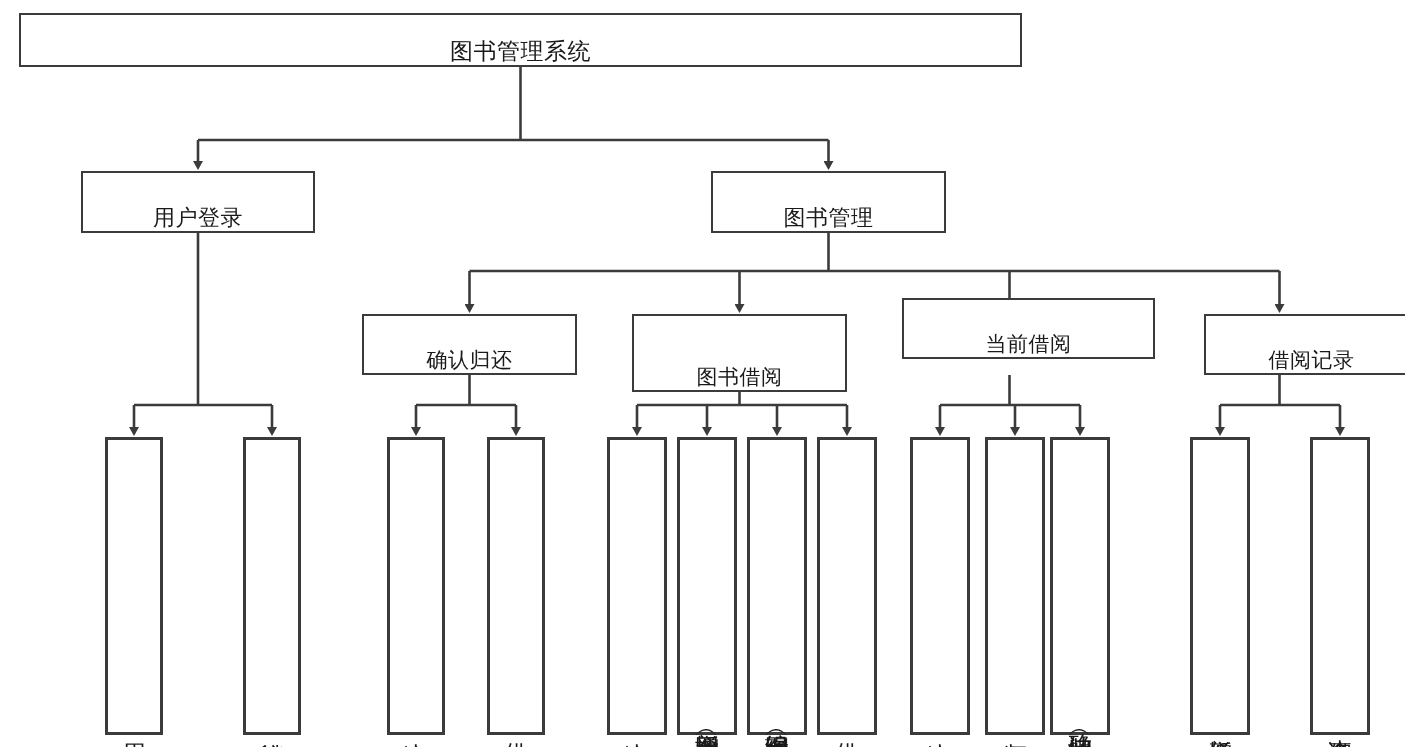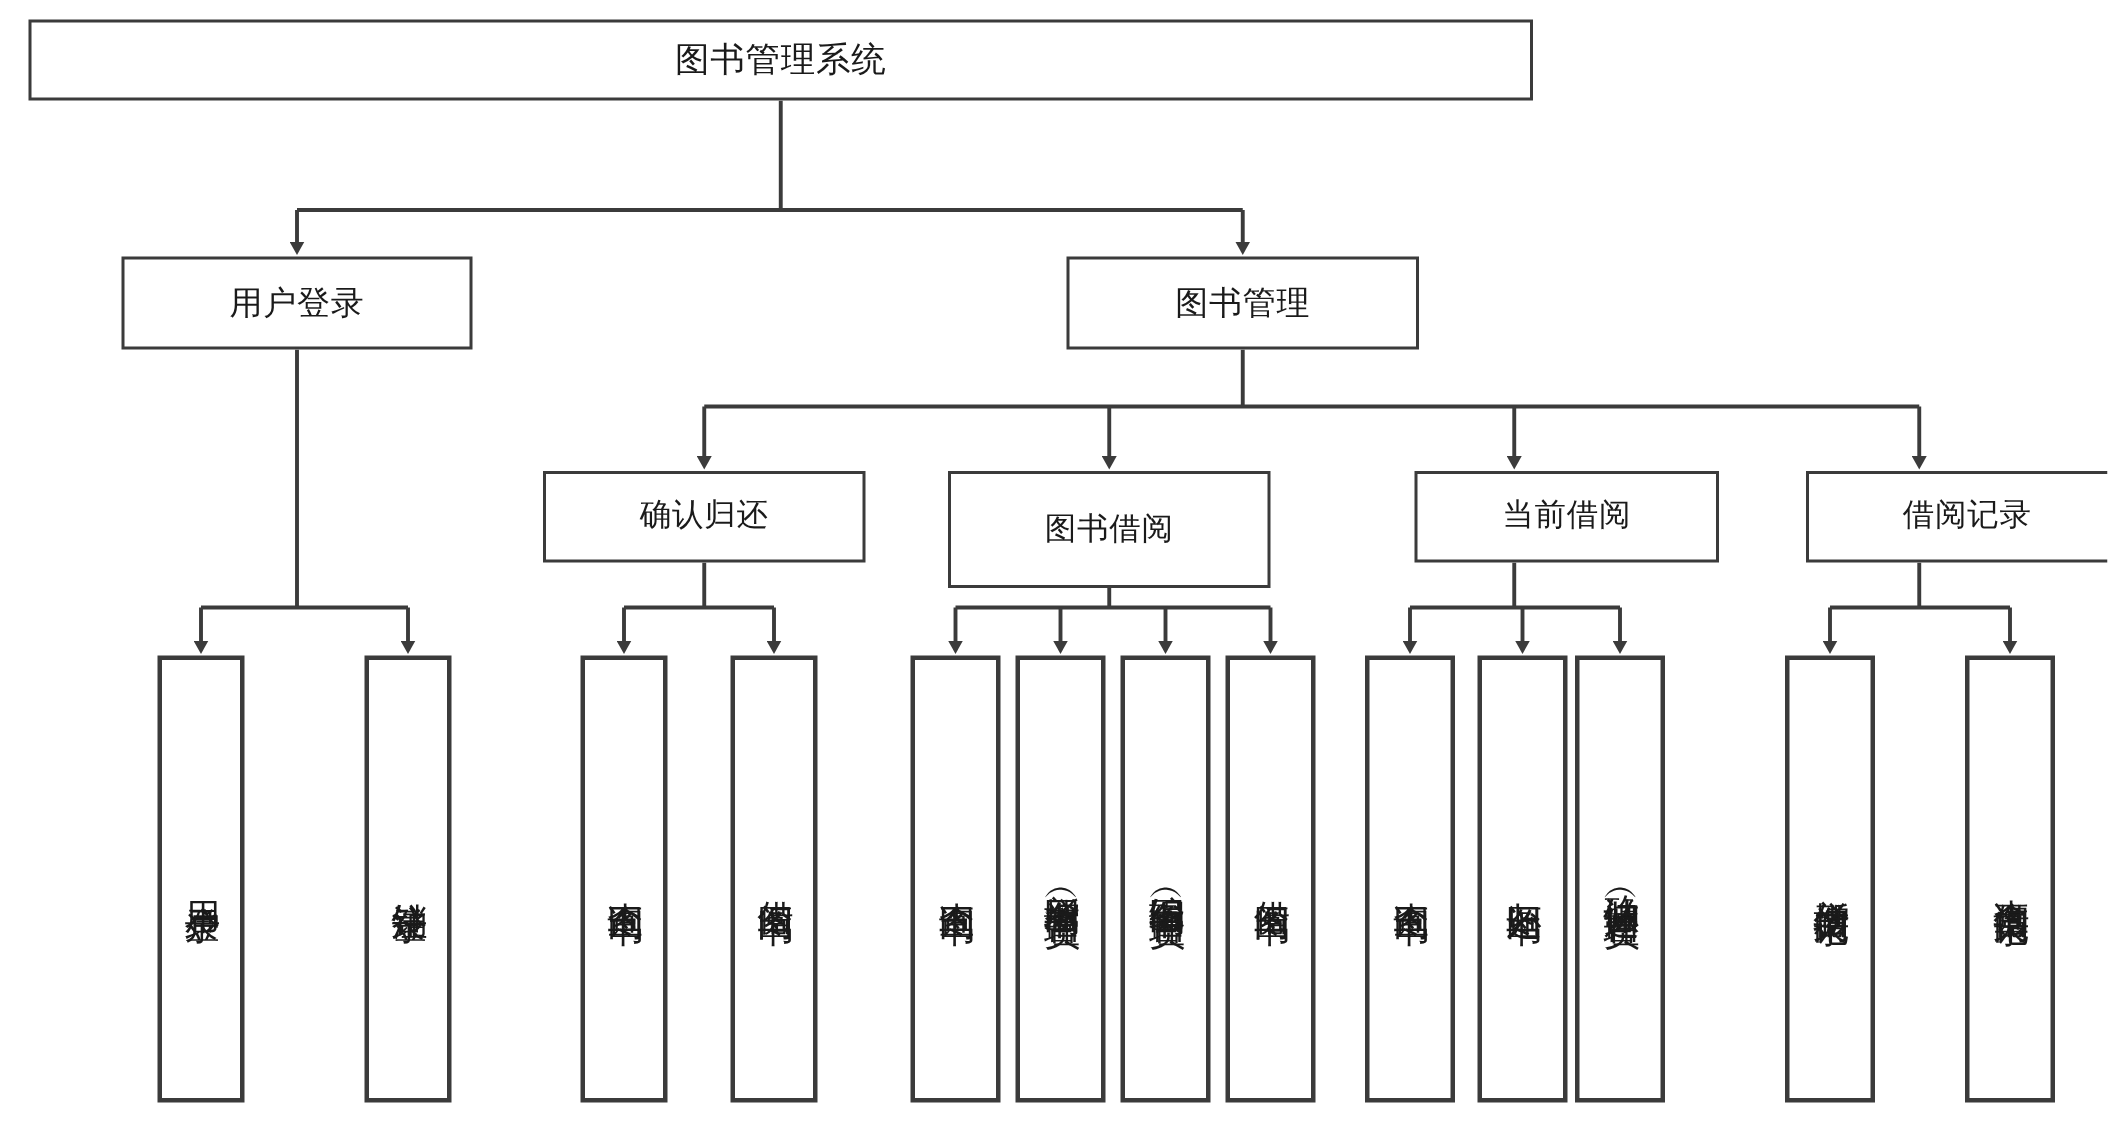--- a/index.html
+++ b/index.html
@@ -23,21 +23,21 @@
     top: 0;
     width: 1405px;
     height: 747px;
   }
   .node-box {
     position: absolute;
     box-sizing: border-box;
     border: 2.5px solid #3b3b3b;
     background: #ffffff;
     display: flex;
-    align-items: center;
+    align-items: flex-end;
     justify-content: center;
     color: #1a1a1a;
   }
   .node-box .label {
     text-align: center;
     line-height: 1.18;
     letter-spacing: 0.5px;
   }
   .node-root .label { font-size: 23px; }
   .node-l2 .label { font-size: 22px; }
@@ -121,21 +121,21 @@
       </div>
       <div class="node-box node-l2" style="left: 711px; top: 171px; width: 235px; height: 62px;">
         <span class="label">图书管理</span>
       </div>
       <div class="node-box node-l3" style="left: 362px; top: 314px; width: 215px; height: 61px;">
         <span class="label">确认归还</span>
       </div>
       <div class="node-box node-l3" style="left: 632px; top: 314px; width: 215px; height: 78px;">
         <span class="label">图书借阅</span>
       </div>
-      <div class="node-box node-l3" style="left: 902px; top: 314px; width: 203px; height: 61px; margin-left: 41px;">
+      <div class="node-box node-l3" style="left: 902px; top: 298px; width: 253px; height: 61px;">
         <span class="label">当前借阅</span>
       </div>
       <div class="node-box node-l3" style="left: 1172px; top: 314px; width: 215px; height: 61px; margin-left: 32px;">
         <span class="label">借阅记录</span>
       </div>
       <div class="node-box node-leaf" style="left: 105px; top: 437px; width: 58px; height: 298px;">
         <span class="label">用户登录</span>
       </div>
       <div class="node-box node-leaf" style="left: 243px; top: 437px; width: 58px; height: 298px;">
         <span class="label">注销登录</span>

